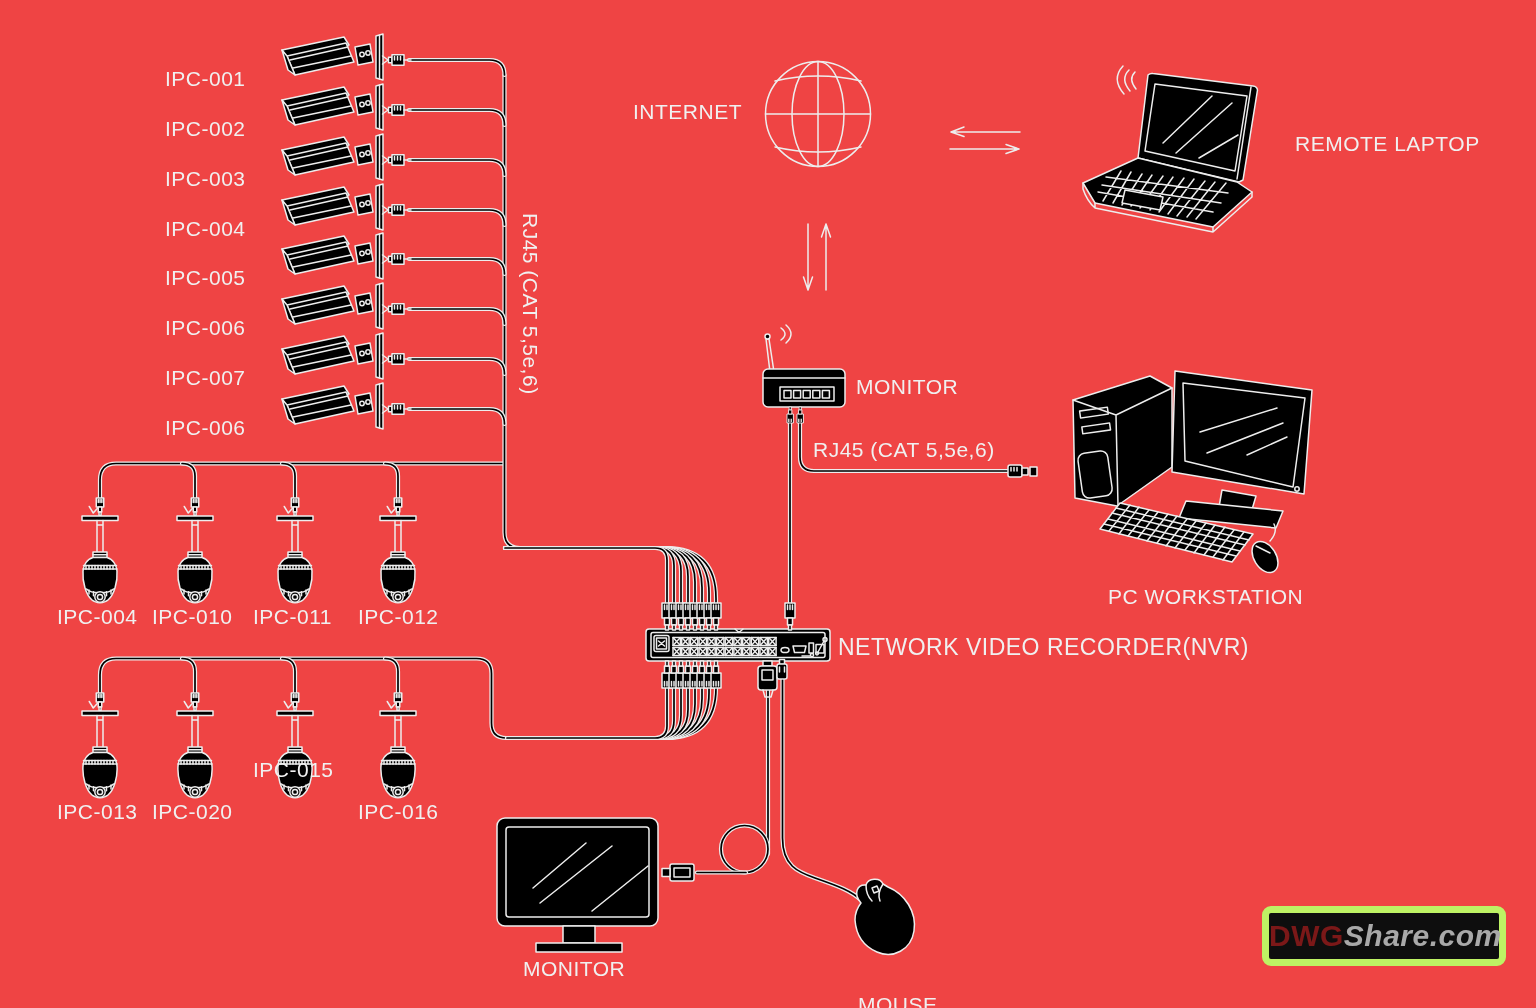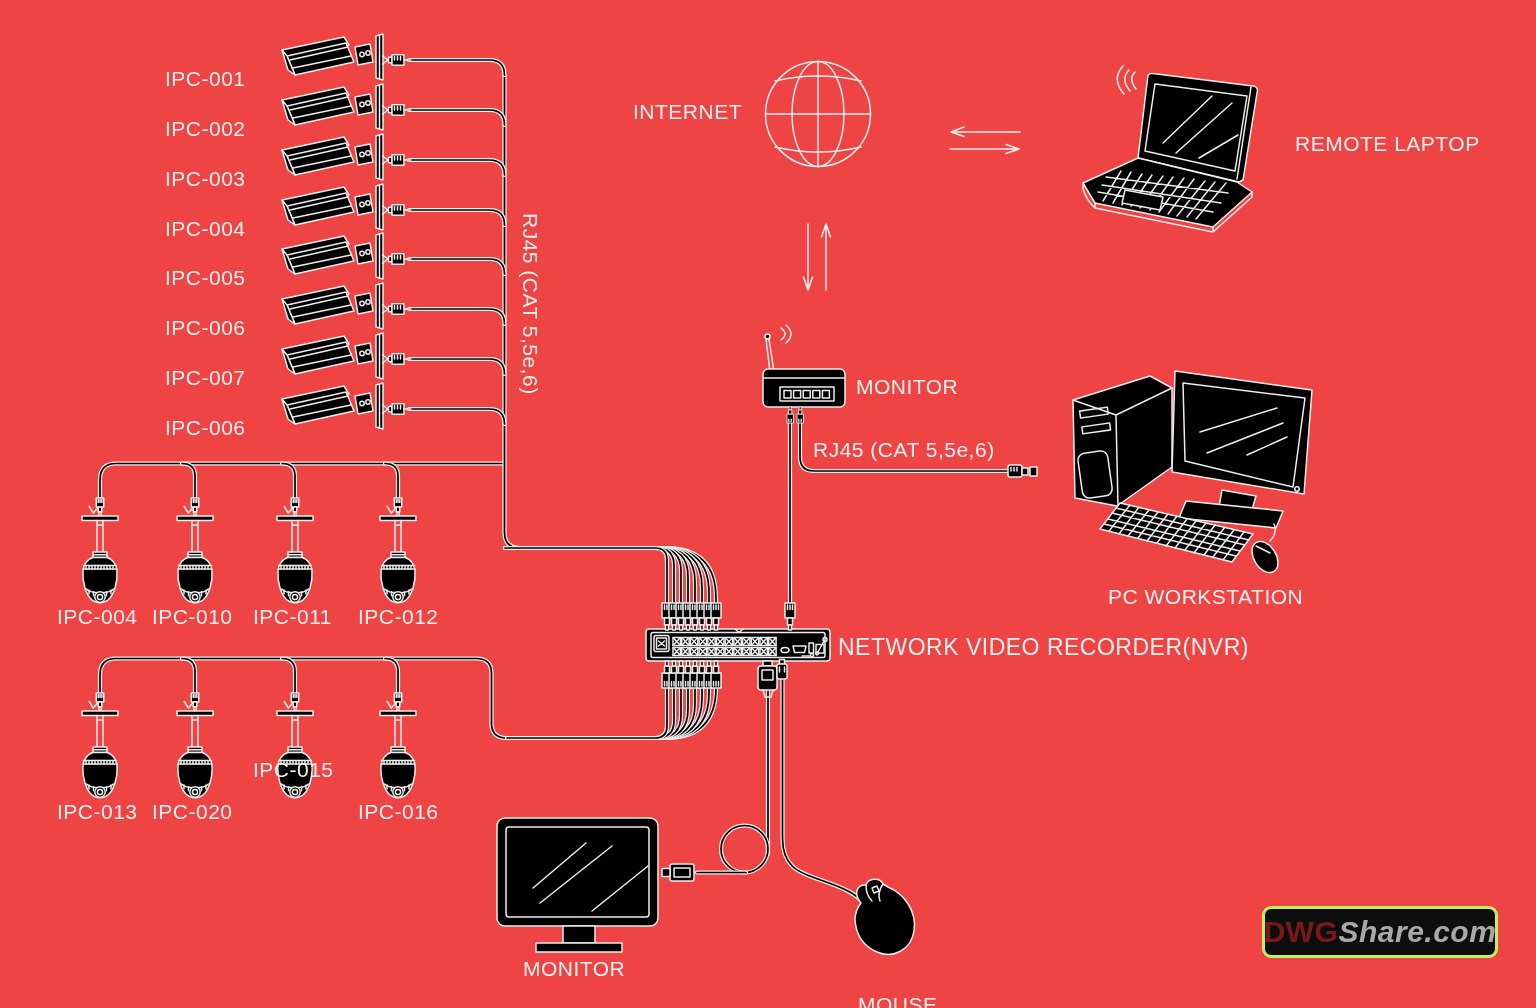--- a/index.html
+++ b/index.html
@@ -9,22 +9,22 @@
   .lbl{position:absolute;color:#f0f0f0;font-size:21px;line-height:26px;white-space:nowrap;
        letter-spacing:.5px;}
   .lbl-nvr{font-size:23px;line-height:27px;}
   .lbl-vert{transform:rotate(90deg);transform-origin:0 0;}
   
   .cw{stroke:#ededed;stroke-width:4.2;fill:none;stroke-linecap:round;}
   .cb{stroke:#000;stroke-width:1.7;fill:none;stroke-linecap:round;}
   .dev{stroke:#ededed;stroke-width:1.5;fill:#000;stroke-linejoin:round;stroke-linecap:round;}
   .ln{stroke:#ededed;stroke-width:1.5;fill:none;stroke-linejoin:round;stroke-linecap:round;}
   .watermark{position:absolute;left:1262px;top:906px;width:230px;height:46px;
-      border:3px solid #bef264;border-radius:9px;background:#0e0e0e;display:flex;
-      align-items:center;justify-content:center;font-size:30px;font-weight:bold;letter-spacing:.5px;}
+      border:7px solid #bef264;border-radius:9px;background:#0e0e0e;display:flex;
+      align-items:center;justify-content:flex-start;font-size:30px;font-weight:bold;letter-spacing:.5px;}
   .wm-prefix{color:#7b1818;}
   .wm-suffix{color:#a9a9a9;font-style:italic;}
 </style>
 </head>
 <body>
 
 <div class="stage">
 
 <svg width="1536" height="1008" viewBox="0 0 1536 1008">
   <defs>

